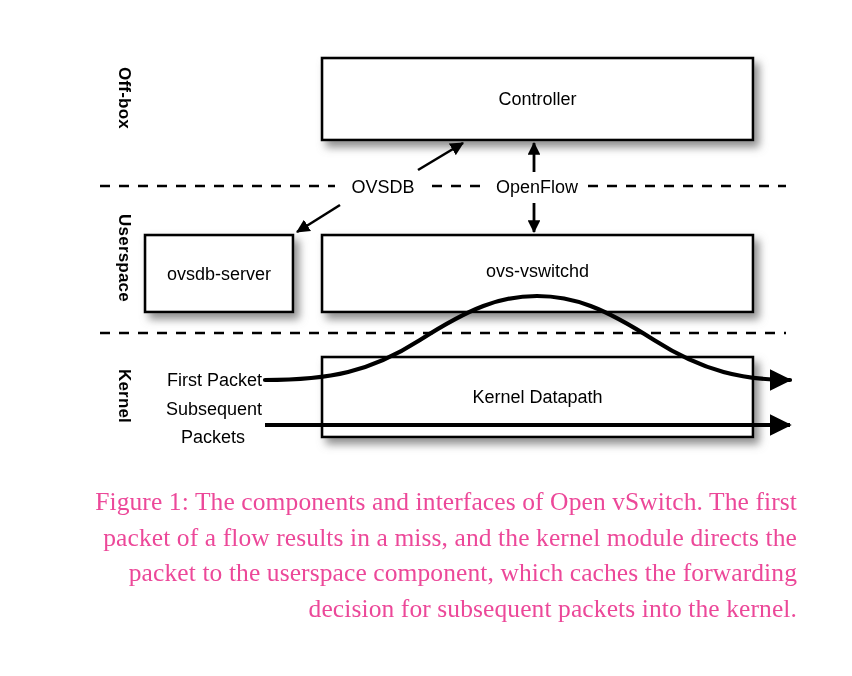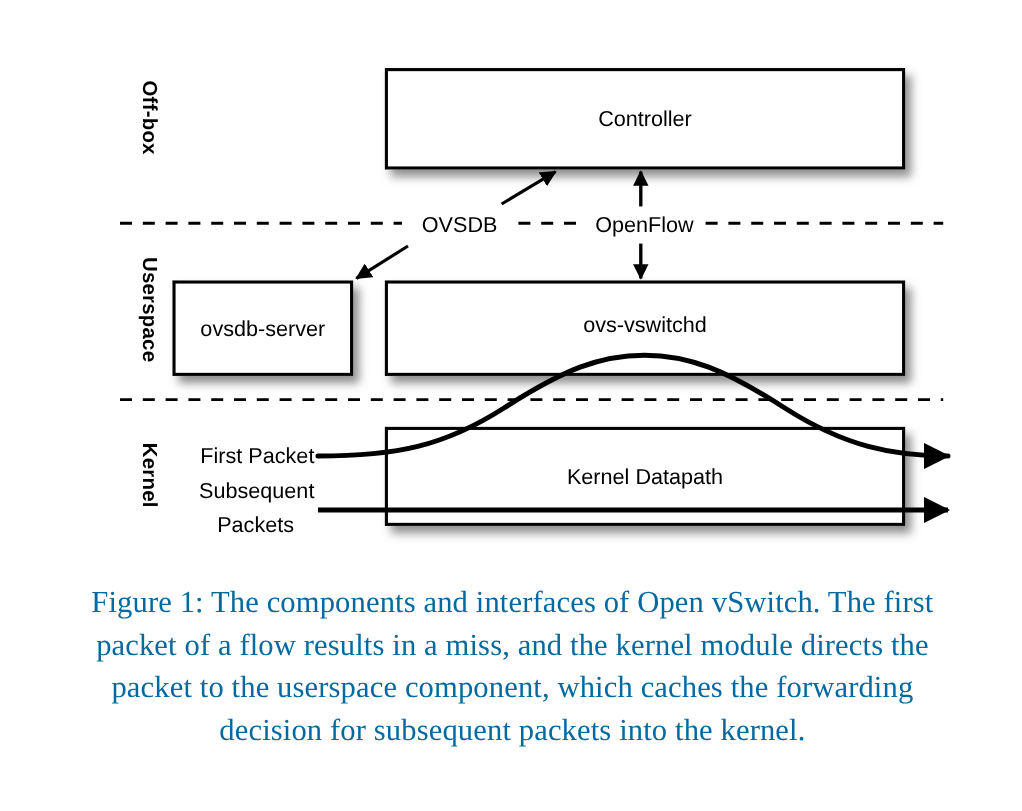--- a/index.html
+++ b/index.html
@@ -44,22 +44,22 @@
     font-size: 18px;
   }
   #caption {
     position: absolute;
     left: 57px;
     top: 484px;
     width: 740px;
     font-family: "Liberation Serif", serif;
     font-size: 25.5px;
     line-height: 35.5px;
-    color: #0369a1;
-    text-align: center;
+    color: #ec4899;
+    text-align: right;
     letter-spacing: 0.1px;
   }
 </style>
 </head>
 <body>
 
 <div id="page">
 
   <div id="figure">
     <svg width="852" height="470" viewBox="0 0 852 470" xmlns="http://www.w3.org/2000/svg">

